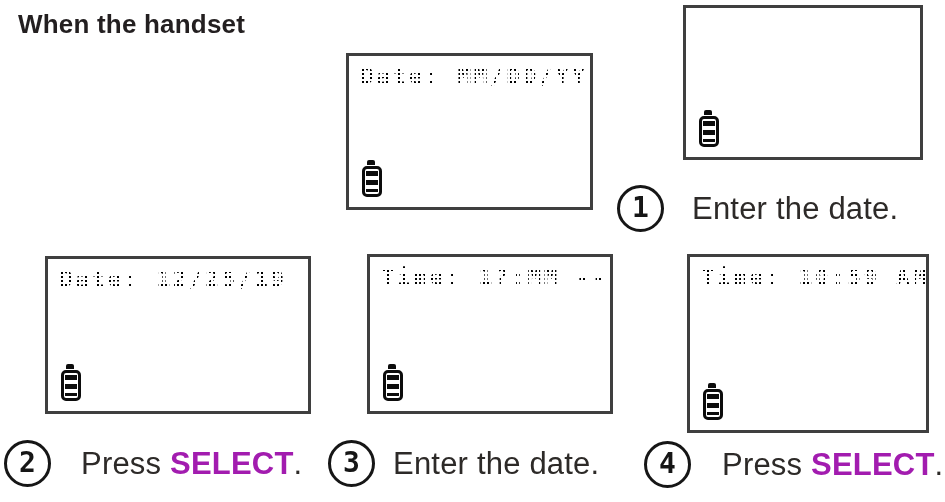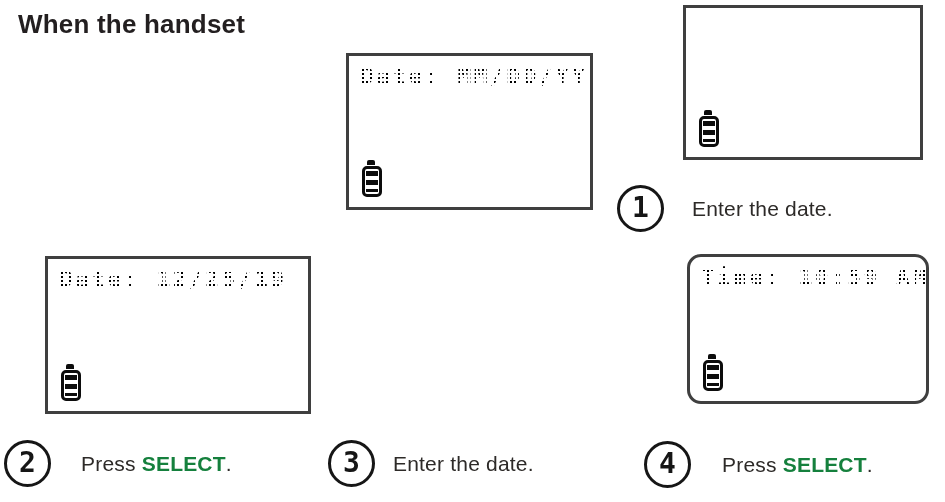--- a/index.html
+++ b/index.html
@@ -14,21 +14,21 @@
   }
   .heading span{display:block;}
   
   .lcd{
     position:absolute;background:#ffffff;border:3px solid #3f3f3f;box-sizing:border-box;
   }
   .s1{left:346px;top:6px;width:247px;height:157px;margin-top:47px;}
   .s2{left:683px;top:5px;width:240px;height:155px;}
   .s3{left:45px;top:256px;width:266px;height:158px;}
   .s4{left:367px;top:254px;width:246px;height:160px;}
-  .s5{left:687px;top:254px;width:242px;height:150px;border-radius:14px;}
+  .s5{left:687px;top:254px;width:242px;height:179px;}
   .lcd-line{
     font-family:"DejaVu Sans Mono",monospace;font-weight:bold;font-size:23px;
     letter-spacing:2.4px;color:#000;padding:7px 0 0 11px;white-space:pre;
     -webkit-mask-image:radial-gradient(circle,#000 41%,transparent 50%);
     -webkit-mask-size:4px 4px;
     mask-image:radial-gradient(circle,#000 41%,transparent 50%);
     mask-size:4px 4px;
   }
   
   .battery{
@@ -48,22 +48,22 @@
   .step1{left:617px;top:185px;gap:28px;}
   .step2{left:4px;top:440px;gap:30px;}
   .step3{left:328px;top:440px;gap:18px;}
   .step4{left:644px;top:441px;gap:31px;}
   .circle{
     width:47px;height:47px;border:3.5px solid #161616;border-radius:50%;
     display:flex;align-items:center;justify-content:center;box-sizing:border-box;flex:none;
     font-family:"DejaVu Sans Mono",monospace;font-weight:bold;font-size:28px;color:#161616;
     padding-bottom:2px;
   }
-  .step-text{font-size:21px;color:#2d2a28;letter-spacing:0.2px;white-space:pre;}
-  .step-text b{font-weight:bold;color:#15803d;}
+  .step-text{font-size:31px;color:#2d2a28;letter-spacing:0.2px;white-space:pre;}
+  .step-text b{font-weight:bold;color:#a21caf;}
 </style>
 </head>
 <body>
 
 <div class="canvas">
 
   <h1 class="heading">
     <span>When the handset</span>
   </h1>
 
@@ -79,20 +79,24 @@
   <div class="step step1">
     <span class="circle">1</span>
     <span class="step-text"><span>Enter the date.</span><b></b><span></span></span>
   </div>
 
   <div class="lcd s3">
     <div class="lcd-line">Date: 12/25/19</div>
     <div class="battery"></div>
   </div>
 
+  <div class="lcd s4">
+    <div class="lcd-line">Time: 1?:MM --</div>
+    <div class="battery"></div>
+  </div>
 
   <div class="lcd s5">
     <div class="lcd-line">Time: 10:59 AM</div>
     <div class="battery"></div>
   </div>
 
   <div class="step step2">
     <span class="circle">2</span>
     <span class="step-text"><span>Press </span><b>SELECT</b><span>.</span></span>
   </div>

